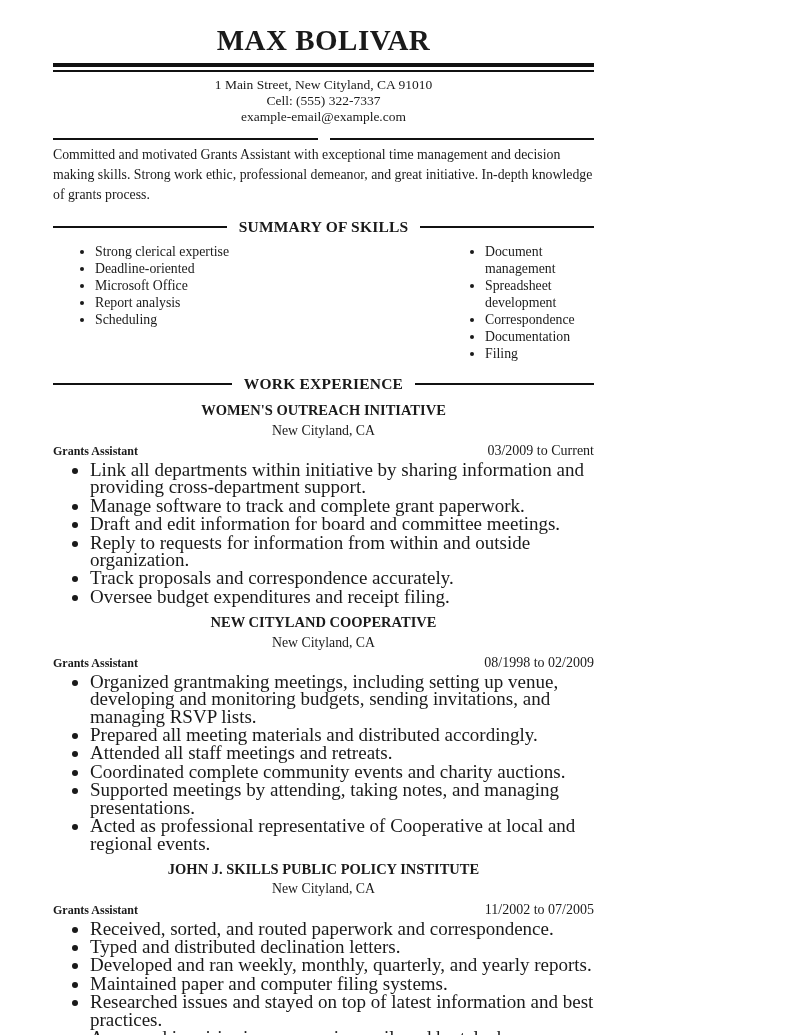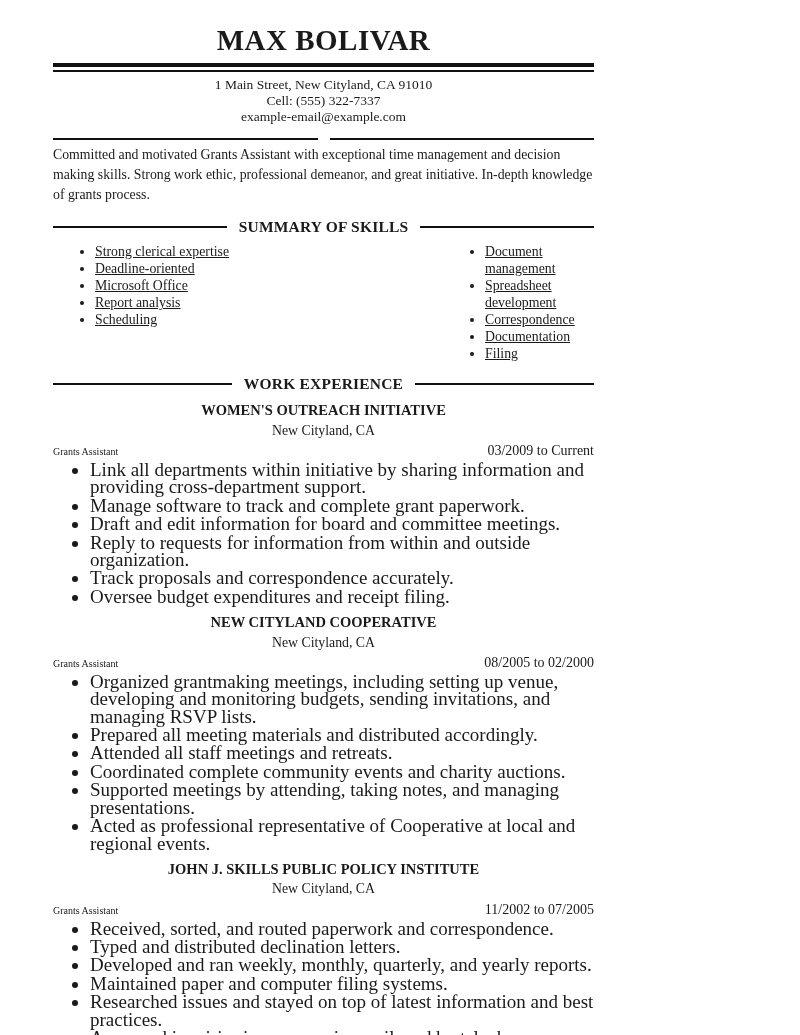--- a/index.html
+++ b/index.html
@@ -69,21 +69,20 @@
   .skills-grid {
     display: grid;
     grid-template-columns: 390px 1fr;
     margin-top: 7px;
   }
   .skills-grid ul {
     margin: 0;
     padding: 0 0 0 42px;
     list-style: disc outside;
     font-size: 13.8px;
-    text-decoration: underline;
   }
   .skills-grid li {
     line-height: 17px;
     margin-bottom: 0;
   }
 
   
   .company-name {
     text-align: center;
     font-size: 14.5px;
@@ -97,22 +96,22 @@
     line-height: 1.25;
     margin-top: 2px;
   }
   .job-row {
     display: flex;
     justify-content: space-between;
     align-items: baseline;
     margin-top: 4px;
   }
   .job-title {
-    font-size: 10px;
-    font-weight: 400;
+    font-size: 12px;
+    font-weight: 700;
   }
   .job-dates {
     font-size: 14px;
   }
   .bullets {
     margin: 2px 0 0 0;
     padding: 0 0 0 37px;
     list-style: disc outside;
     font-size: 19px;
   }
@@ -183,21 +182,21 @@
       <li>Track proposals and correspondence accurately.</li>
       <li>Oversee budget expenditures and receipt filing.</li>
     </ul>
   </div>
 
   <div>
     <div class="company-name">NEW CITYLAND COOPERATIVE</div>
     <div class="company-location">New Cityland, CA</div>
     <div class="job-row">
       <span class="job-title">Grants Assistant</span>
-      <span class="job-dates">08/2005 to 02/2000</span>
+      <span class="job-dates">08/1998 to 02/2009</span>
     </div>
     <ul class="bullets">
       <li>Organized grantmaking meetings, including setting up venue, developing and monitoring budgets, sending invitations, and managing RSVP lists.</li>
       <li>Prepared all meeting materials and distributed accordingly.</li>
       <li>Attended all staff meetings and retreats.</li>
       <li>Coordinated complete community events and charity auctions.</li>
       <li>Supported meetings by attending, taking notes, and managing presentations.</li>
       <li>Acted as professional representative of Cooperative at local and regional events.</li>
     </ul>
   </div>

